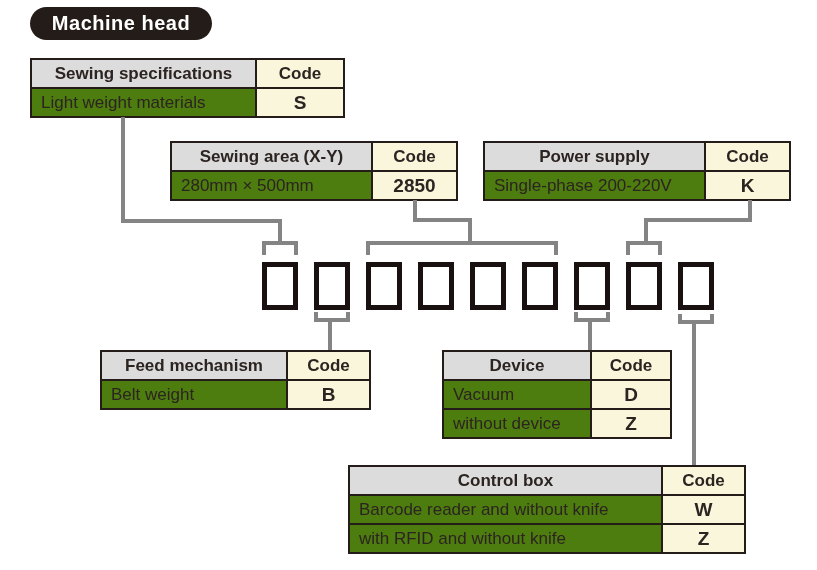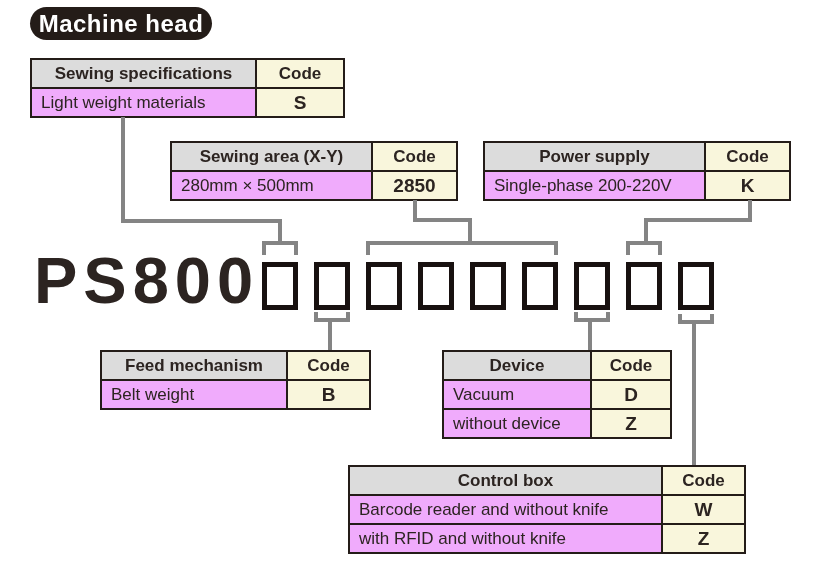--- a/index.html
+++ b/index.html
@@ -14,22 +14,22 @@
   html,body{margin:0;padding:0;background:#ffffff;}
   .screen{
     position:relative;width:817px;height:570px;background:#ffffff;overflow:hidden;
     font-family:"Liberation Sans", sans-serif;color:var(--text);
   }
   .badge{
     position:absolute;left:30px;top:7px;width:182px;height:33px;
     background:var(--badge-bg);border-radius:17px;
     display:flex;align-items:center;justify-content:center;
   }
-  .badge span{color:var(--badge-text);font-size:24px;font-weight:bold;letter-spacing:.5px;}
-  .tbl{position:absolute;border:2px solid var(--table-border);background:#f0abfc;}
+  .badge span{color:var(--badge-text);font-size:20px;font-weight:bold;letter-spacing:.5px;}
+  .tbl{position:absolute;border:2px solid var(--table-border);background:#4d7c0f;}
   .tr{display:flex;height:27px;}
   .tr + .tr{border-top:2px solid var(--table-border);}
   .cell{display:flex;align-items:center;box-sizing:border-box;font-size:17px;}
   .cell.lab{border-right:2px solid var(--table-border);padding-left:9px;justify-content:flex-start;}
   .cell.code{justify-content:center;background:var(--code-bg);}
   .tr.head .cell{font-weight:bold;justify-content:center;padding-left:0;}
   .tr.head .lab{background:var(--header-bg);}
   .codeval{font-weight:bold;font-size:19px;}
   .model{
     position:absolute;left:34px;top:248px;height:66px;
@@ -75,21 +75,20 @@
     <div class="tr head">
       <div class="cell lab" style="width:221px">Power supply</div>
       <div class="cell code" style="width:83px">Code</div>
     </div>
     <div class="tr">
       <div class="cell lab" style="width:221px">Single-phase 200-220V</div>
       <div class="cell code codeval" style="width:83px">K</div>
     </div>
   </div>
 
-  <div class="model">PS800</div>
   <div class="boxes">
     <div class="pbox"></div>
   <div class="pbox"></div>
       <div class="pbox"></div>
       <div class="pbox"></div>
       <div class="pbox"></div>
       <div class="pbox"></div>
       <div class="pbox"></div>
       <div class="pbox"></div>
       <div class="pbox"></div>

